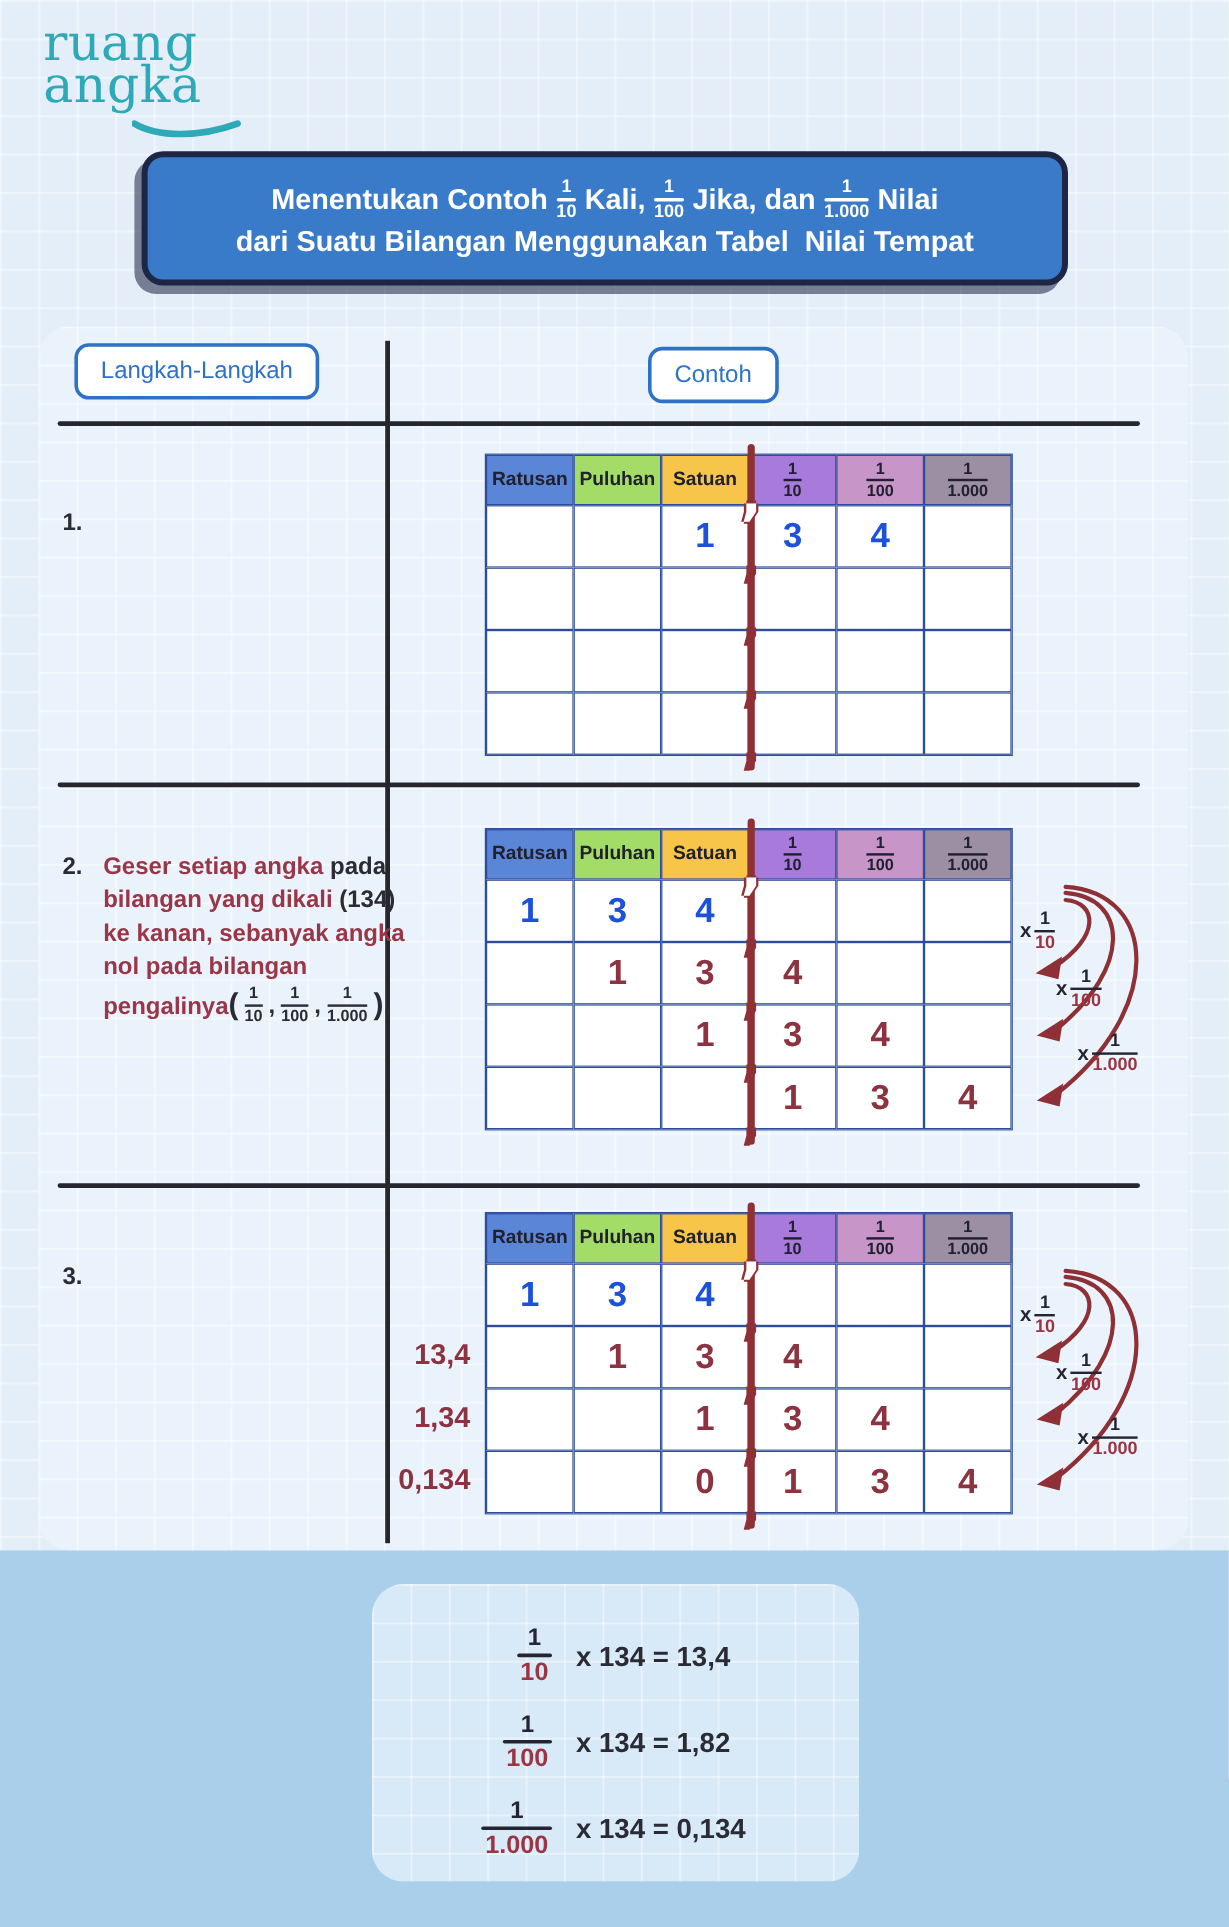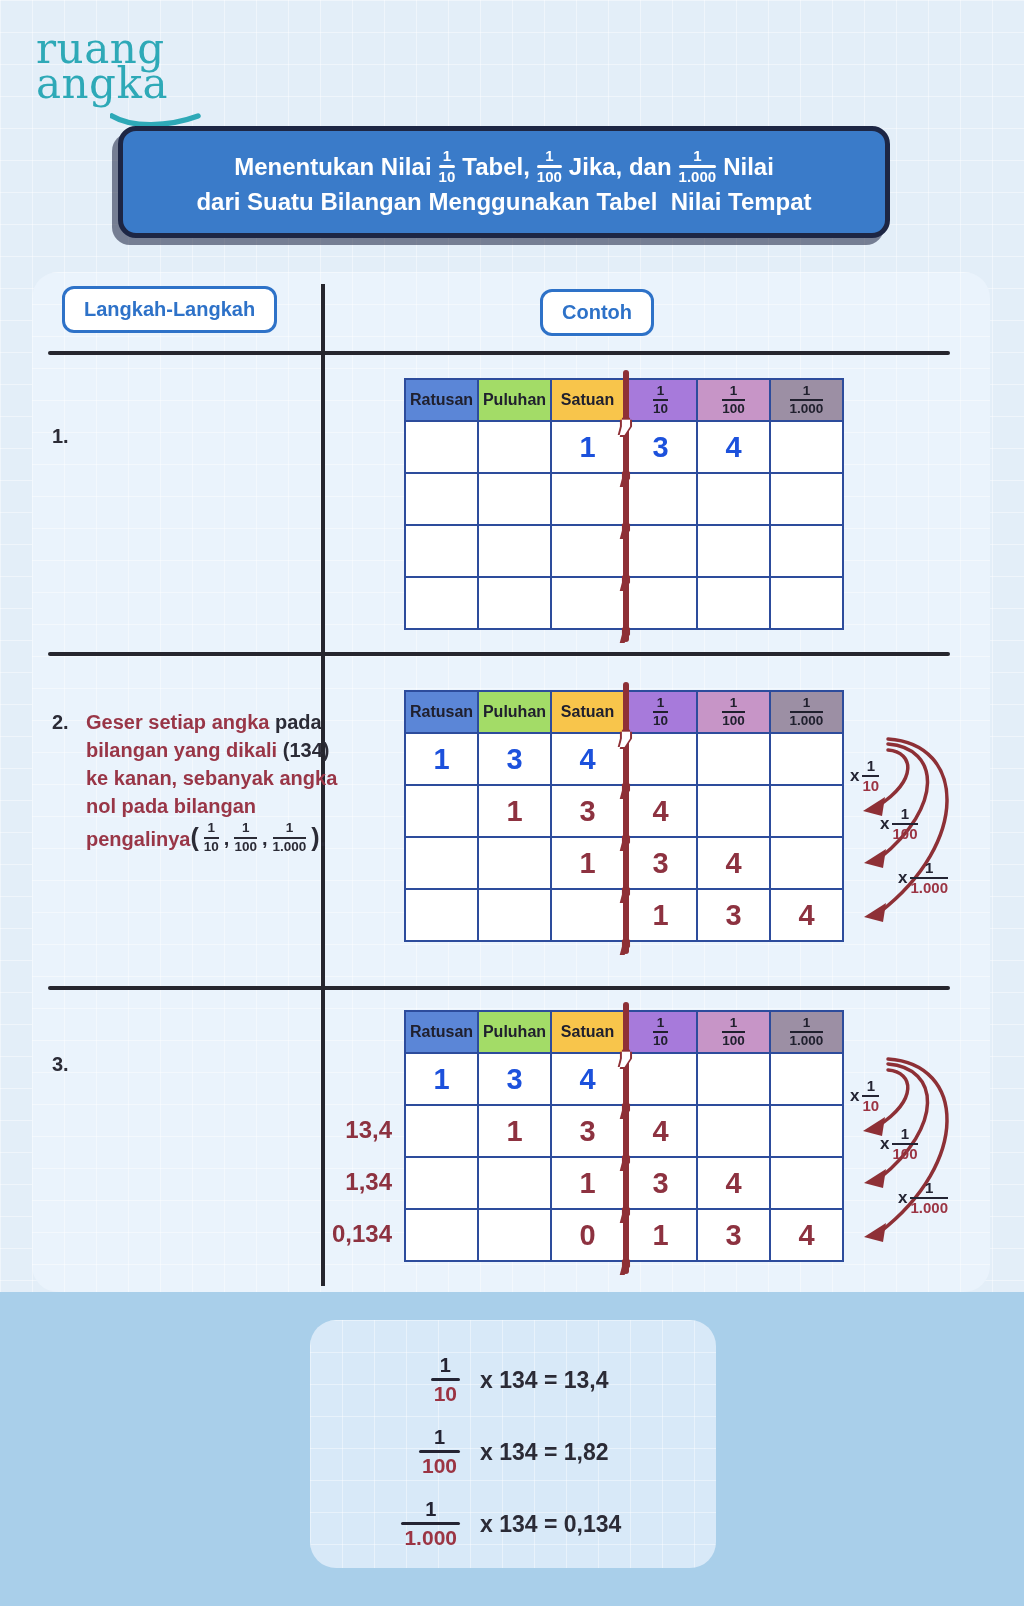--- a/index.html
+++ b/index.html
@@ -5,40 +5,40 @@
   html,body{margin:0;padding:0;}
   .page{position:relative;width:1024px;height:1606px;overflow:hidden;
         font-family:"Liberation Sans",sans-serif;background:#E3EEF8;}
   .grid{background-image:
         linear-gradient(rgba(255,255,255,.42) 1.5px, transparent 1.5px),
         linear-gradient(90deg, rgba(255,255,255,.42) 1.5px, transparent 1.5px);
         background-size:32px 32px;}
   .band-bottom{position:absolute;left:0;top:1292px;width:1024px;height:314px;background:#A9CFEA;}
 
   
-  .logo{position:absolute;left:36px;top:31px;font-family:"DejaVu Serif",serif;
+  .logo{position:absolute;left:36px;top:18px;font-family:"DejaVu Serif",serif;
         color:#2EA9B7;font-size:42px;line-height:.84;letter-spacing:.5px;}
   .logo-swash{position:absolute;left:74px;top:68px;}
 
   
   .title-box{position:absolute;left:118px;top:126px;width:772px;height:112px;background:#3A7BC9;
              border:5px solid #1D2644;border-radius:18px;box-shadow:-6px 7px 0 rgba(28,34,64,.55);
              color:#fff;display:flex;flex-direction:column;align-items:center;justify-content:center;
              gap:3px;box-sizing:border-box;}
   .title-line{display:flex;align-items:center;font-size:24px;font-weight:800;}
   .title-frac{display:inline-flex;flex-direction:column;align-items:center;margin:0 7px;
               font-size:15px;font-weight:800;line-height:1.05;}
   .title-frac .bar{height:2.5px;background:#fff;width:100%;margin:1.5px 0;border-radius:2px;}
   .title-line2{font-size:24px;font-weight:800;white-space:pre-wrap;}
 
   
   .panel{position:absolute;left:32px;top:272px;width:958px;height:1020px;
          background-color:#EAF3FC;border-radius:26px;}
   .pill{position:absolute;background:#fff;border:3.5px solid #2E72C8;border-radius:12px;
-        color:#2E72C8;font-weight:700;font-size:20px;padding:9px 19px;}
+        color:#2E72C8;font-weight:400;font-size:20px;padding:9px 19px;}
   .pill-left{left:30px;top:14px;}
   .pill-right{left:508px;top:17px;}
   .vline{position:absolute;left:289px;top:12px;width:3.5px;height:1002px;background:#26262E;}
   .hline{position:absolute;left:16px;width:902px;height:3.5px;background:#26262E;border-radius:2px;}
   .h1{top:79px}.h2{top:380px}.h3{top:714px}
 
   
   .step{position:absolute;display:flex;gap:10px;width:296px;font-size:20px;line-height:1.4;font-weight:700;}
   .step-num{color:#2B2B36;font-weight:800;flex:0 0 24px;}
   .step-body{flex:1;}
@@ -103,27 +103,27 @@
     <div>angka</div>
     <div class="logo-swash">
       <svg width="92" height="18" viewBox="0 0 92 18">
         <path d="M2,3 C22,15 58,14 88,3" stroke="#2EA9B7" stroke-width="5.5" fill="none" stroke-linecap="round"></path>
       </svg>
     </div>
   </div>
 
   <div class="title-box">
     <div class="title-line">
-      <span>Menentukan Nilai</span>
+      <span>Menentukan Contoh</span>
       <span class="title-frac">
         <span>1</span>
         <span class="bar"></span>
         <span>10</span>
       </span>
-      <span>Tabel,</span>
+      <span>Kali,</span>
       <span class="title-frac">
         <span>1</span>
         <span class="bar"></span>
         <span>100</span>
       </span>
       <span>Jika, dan</span>
       <span class="title-frac">
         <span>1</span>
         <span class="bar"></span>
         <span>1.000</span>

